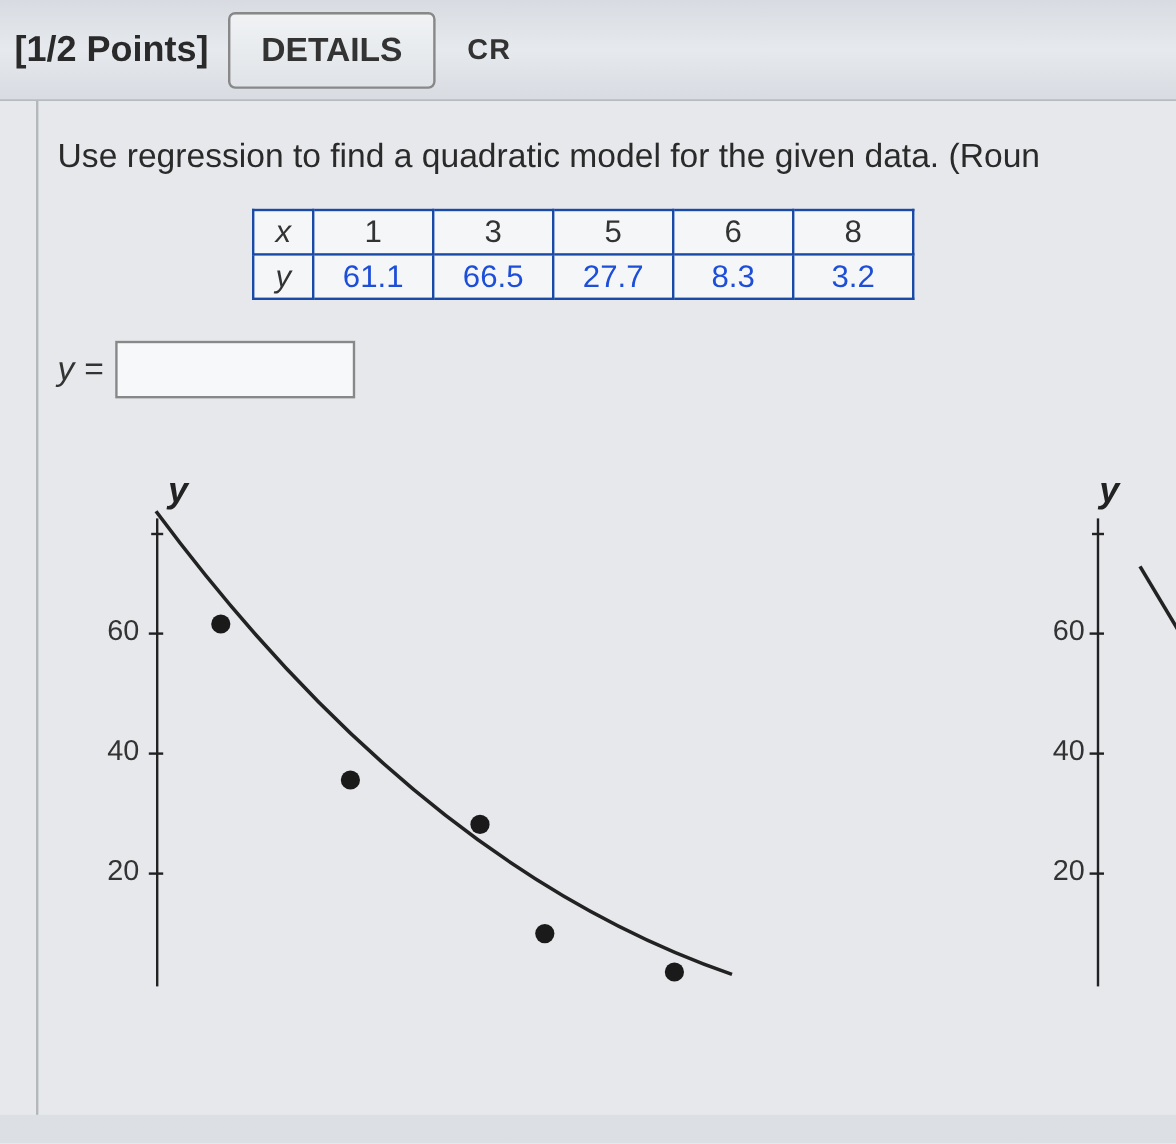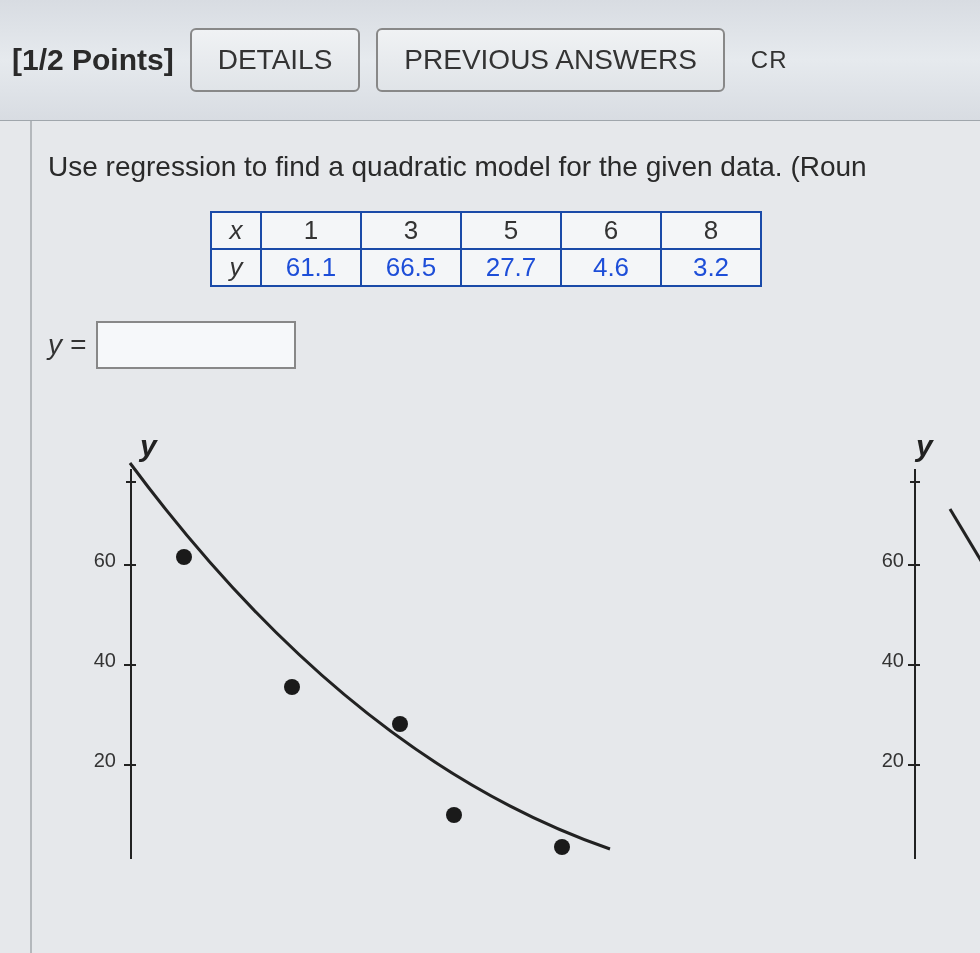--- a/index.html
+++ b/index.html
@@ -11,33 +11,33 @@
     overflow: hidden;
     position: relative;
   }
   .header-bar {
     display: flex;
     align-items: center;
     padding: 18px 24px 18px 12px;
     background: linear-gradient(180deg, #d8dce2 0%, #e6eaee 50%, #d8dce2 100%);
     border-bottom: 1px solid #a0a6ac;
     gap: 16px;
-    height: 121px;
+    height: 84px;
   }
   .points-label {
     font-weight: bold;
     font-size: 30px;
     color: #2a2a2a;
   }
   .hdr-btn {
     border: 2px solid #888;
     border-radius: 6px;
     background: linear-gradient(180deg,#f0f2f4,#e0e4e8);
     padding: 14px 26px;
-    font-weight: normal;
+    font-weight: bold;
     font-size: 28px;
     color: #333;
     cursor: pointer;
     text-align: center;
   }
   .hdr-btn.partial {
     font-size: 24px;
     letter-spacing: 1px;
   }
   .content {
@@ -138,21 +138,21 @@
     position: absolute;
     left: 64px;
     width: 12px;
     height: 2px;
     background: #222;
   }
   .chart-box.small .tick { left: 28px; }
   .tick-label {
     position: absolute;
     left: 8px;
-    font-size: 20px;
+    font-size: 24px;
     color: #333;
     text-align: right;
     width: 48px;
   }
   .chart-box.small .tick-label { left: -24px; width:48px; }
   svg.plot {
     position: absolute;
     left: 70px;
     top: 40px;
     width: 480px;
@@ -166,21 +166,20 @@
     left:66px; top:52px; width:10px; height:2px; background:#222;
   }
   .chart-box.small .top-tick{ left:30px; }
 </style>
 </head>
 <body>
 
 <div class="header-bar">
   <span class="points-label">[1/2 Points]</span>
   <button class="hdr-btn">DETAILS</button>
-  <button class="hdr-btn">PREVIOUS ANSWERS</button>
   <span class="hdr-btn partial" style="border:none;background:none;padding-left:10px">CR</span>
 </div>
 
 <div class="content">
   <div class="left-rule"></div>
 
   <p class="prompt">Use regression to find a quadratic model for the given data. (Roun</p>
 
   <table class="data-table">
     <tbody>
@@ -190,21 +189,21 @@
       <td>3</td>
       <td>5</td>
       <td>6</td>
       <td>8</td>
     </tr>
     <tr class="yrow">
       <th>y</th>
       <td>61.1</td>
       <td>66.5</td>
       <td>27.7</td>
-      <td>4.6</td>
+      <td>8.3</td>
       <td>3.2</td>
     </tr>
   </tbody>
     </table>
 
   <div class="answer-row">
     <span class="y-equals">y =</span>
     <input class="answer-input" type="text" value="" style="">
   </div>
 

